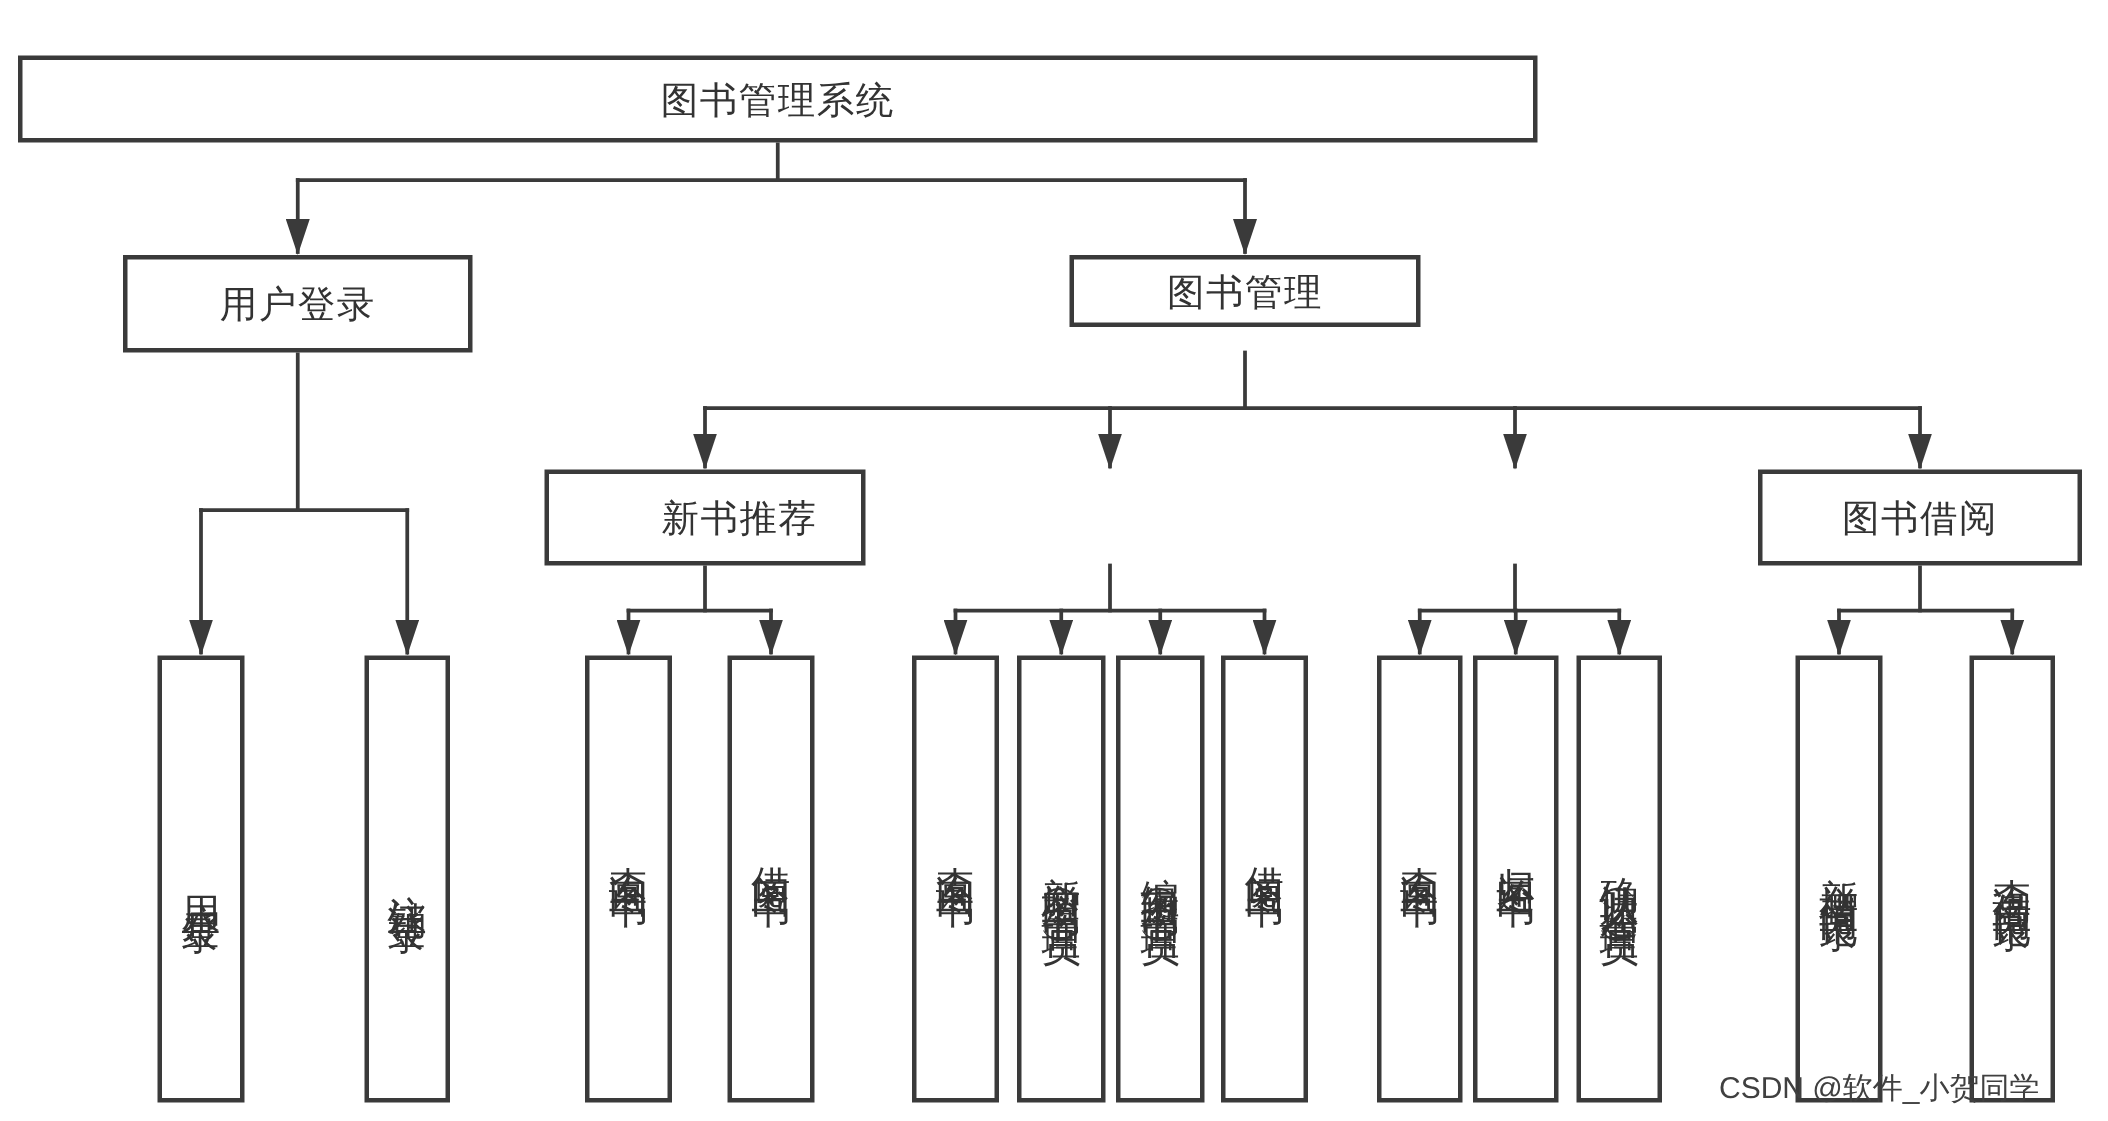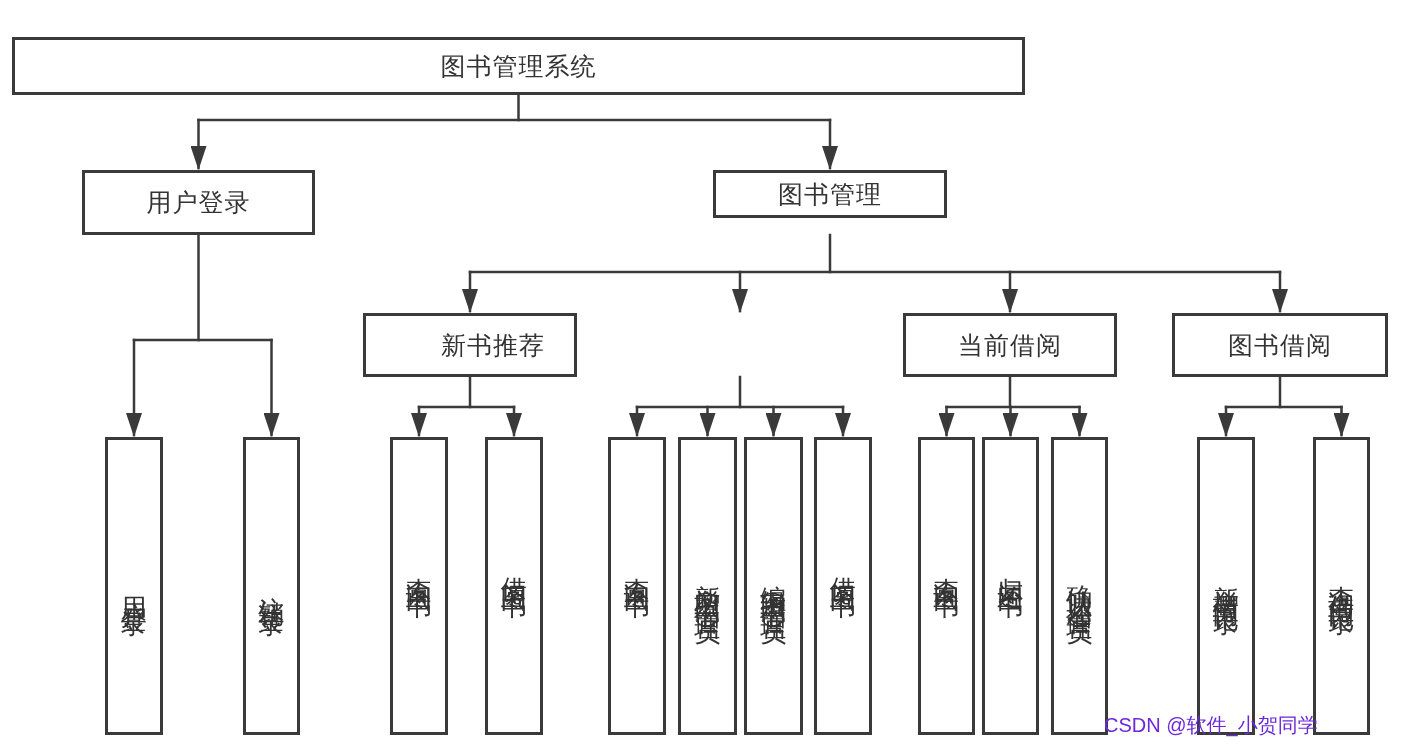--- a/index.html
+++ b/index.html
@@ -43,25 +43,25 @@
     writing-mode: vertical-rl;
     text-orientation: mixed;
     font-size: 26px;
     letter-spacing: 5px;
     line-height: 1.1;
   }
   .raise { padding-bottom: 38px; }     
   .raise-sm { padding-bottom: 12px; }  
   .watermark {
     position: absolute;
-    left: 1104px;
+    left: 1146px;
     top: 712px;
     width: 255px;
     font-size: 20px;
-    color: #6d28d9;
+    color: #404040;
     white-space: nowrap;
     z-index: 3;
   }
 </style>
 </head>
 <body>
 
 <div class="canvas">
 
   <svg class="connectors" width="1405" height="747" viewBox="0 0 1405 747">
@@ -113,21 +113,20 @@
       <path d="M1341.5 407 V435" marker-end="url(#arrow)"></path>
     </g>
   </svg>
 
   <div class="box hlabel" style="left:12px;top:13px;width:1013px;height:58px;margin-top:24px;">图书管理系统</div>
 
   <div class="box hlabel" style="left:82px;top:170px;width:233px;height:65px;">用户登录</div>
   <div class="box hlabel" style="left:713px;top:170px;width:234px;height:48px;">图书管理</div>
 
   <div class="box hlabel" style="left:363px;top:313px;width:214px;height:64px;padding-left:46px;">新书推荐</div>
-  <div class="box hlabel" style="left:903px;top:313px;width:214px;height:64px;">当前借阅</div>
   <div class="box hlabel" style="left:1172px;top:313px;width:216px;height:64px;">图书借阅</div>
 
   <div class="box vbox" style="left:105px;width:58px;">用户登录</div>
   <div class="box vbox" style="left:243px;width:57px;">注销登录</div>
 
   <div class="box vbox raise" style="left:390px;width:58px;">查询图书</div>
   <div class="box vbox raise" style="left:485px;width:58px;">借阅图书</div>
 
   <div class="box vbox raise" style="left:608px;width:58px;">查询图书</div>
   <div class="box vbox" style="left:678px;width:59px;">新增图书（管理员）</div>

